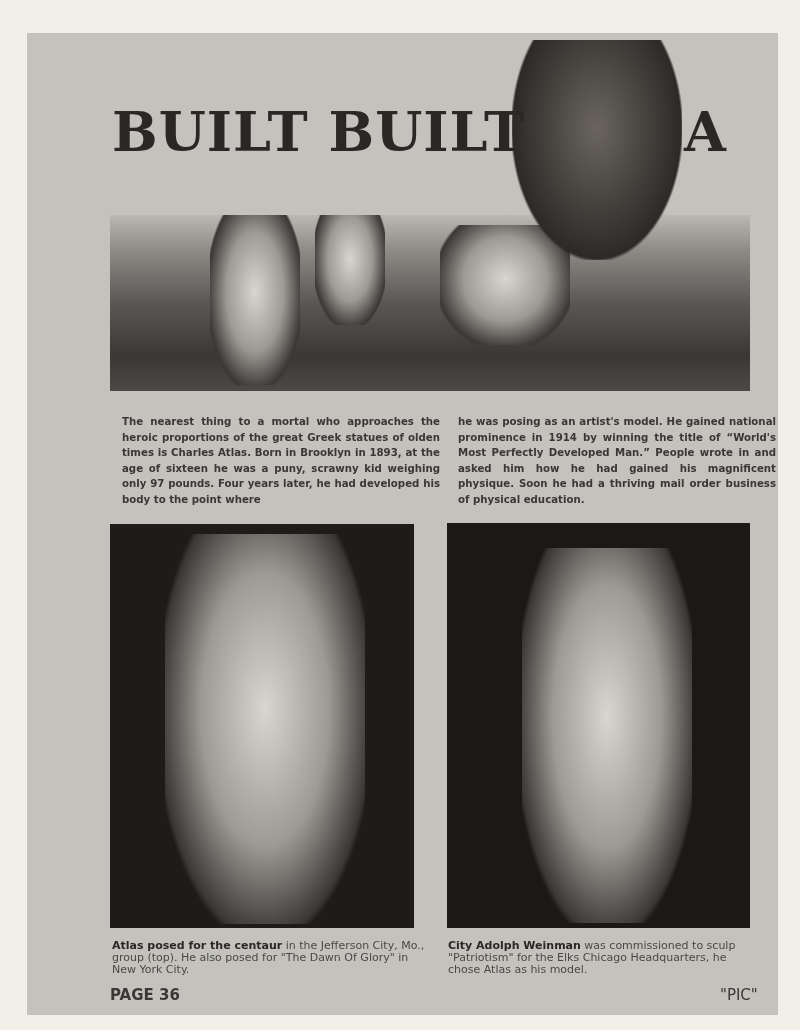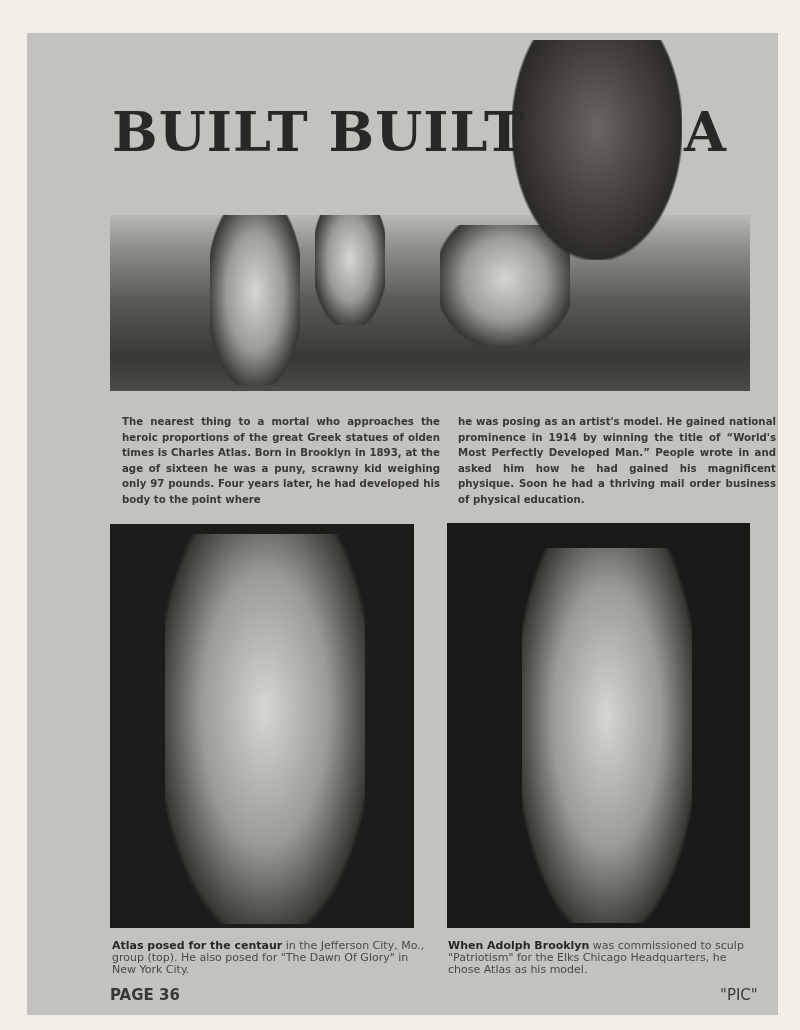--- a/index.html
+++ b/index.html
@@ -39,16 +39,16 @@
 <p class="body-text right-col">he was posing as an artist's model. He gained national prominence in 1914 by winning the title of “World's Most Perfectly Developed Man.” People wrote in and asked him how he had gained his magnificent physique. Soon he had a thriving mail order business of physical education.</p>
 
 <div class="photo ph-left">
   <div class="fig" style="left:55px;top:10px;width:200px;height:390px;"></div>
 </div>
 <div class="photo ph-right">
   <div class="fig" style="left:75px;top:25px;width:170px;height:375px;"></div>
 </div>
 
 <p class="caption" style="left:112px;"><b>Atlas posed for the centaur</b><span> in the Jefferson City, Mo., group (top). He also posed for "The Dawn Of Glory" in New York City.</span></p>
-<p class="caption" style="left:448px;width:305px;"><b>When Adolph Brooklyn</b><span> was commissioned to sculp "Patriotism" for the Elks Chicago Headquarters, he chose Atlas as his model.</span></p>
+<p class="caption" style="left:448px;width:305px;"><b>City Adolph Weinman</b><span> was commissioned to sculp "Patriotism" for the Elks Chicago Headquarters, he chose Atlas as his model.</span></p>
 
 <div class="footer" style="left:110px;">PAGE 36</div>
 <div class="footer" style="left:720px;font-weight:normal;">"PIC"</div>
 
 </body></html>

